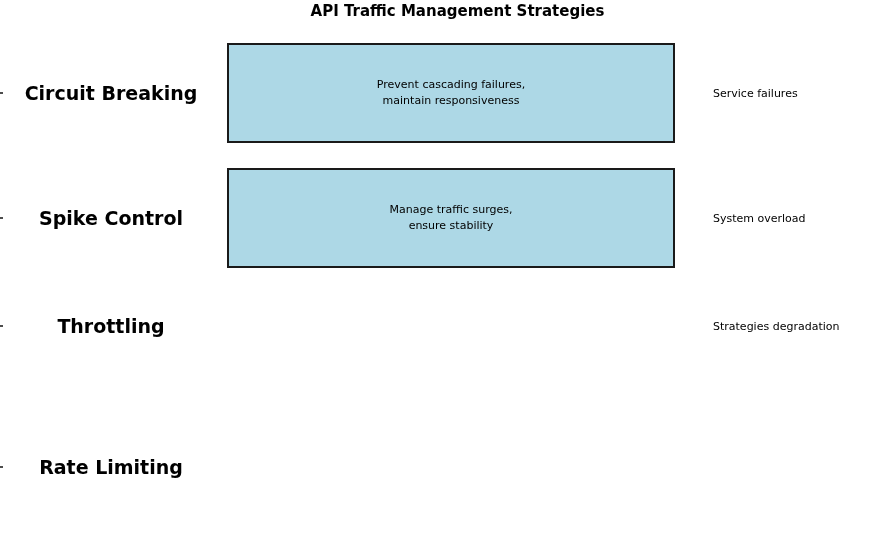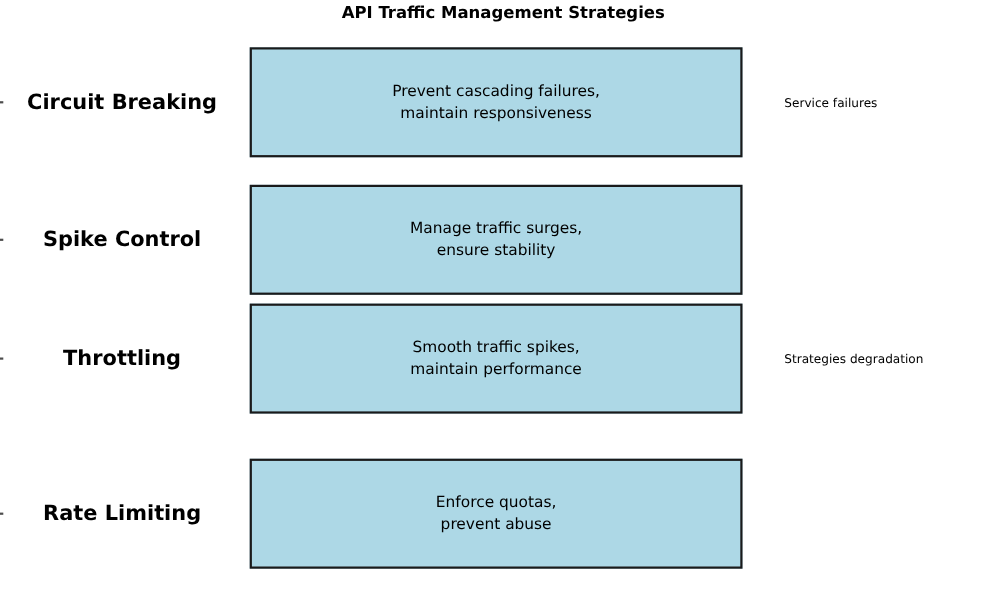--- a/index.html
+++ b/index.html
@@ -65,21 +65,21 @@
     width: 448px;
     height: 100%;
     box-sizing: border-box;
     background: var(--box-fill, #ADD8E6);
     border: 2px solid var(--box-border, #1A1A1A);
     display: flex;
     align-items: center;
     justify-content: center;
   }
   .purpose {
-    font-size: 14px;
+    font-size: 11px;
     line-height: 1.45;
     text-align: center;
     white-space: pre-line;
     color: #000000;
   }
   .note {
     position: absolute;
     left: 713px;
     top: 0;
     height: 100%;
@@ -106,33 +106,26 @@
     <div class="note">Service failures</div>
   </div>
 
   <div class="row r1">
     <span class="tick"></span>
     <div class="strategy">Spike Control</div>
     <div class="box">
       <div class="purpose">Manage traffic surges,
 ensure stability</div>
     </div>
+    <div class="note">System overload</div>
   </div>
 
   <div class="row r2">
     <span class="tick"></span>
     <div class="strategy">Throttling</div>
-    <div class="box">
-      <div class="purpose">Smooth traffic spikes,
-maintain performance</div>
-    </div>
     <div class="note">Strategies degradation</div>
   </div>
 
   <div class="row r3">
     <span class="tick"></span>
     <div class="strategy">Rate Limiting</div>
-    <div class="box">
-      <div class="purpose">Enforce quotas,
-prevent abuse</div>
-    </div>
   </div>
 </div>
 
 </body></html>

